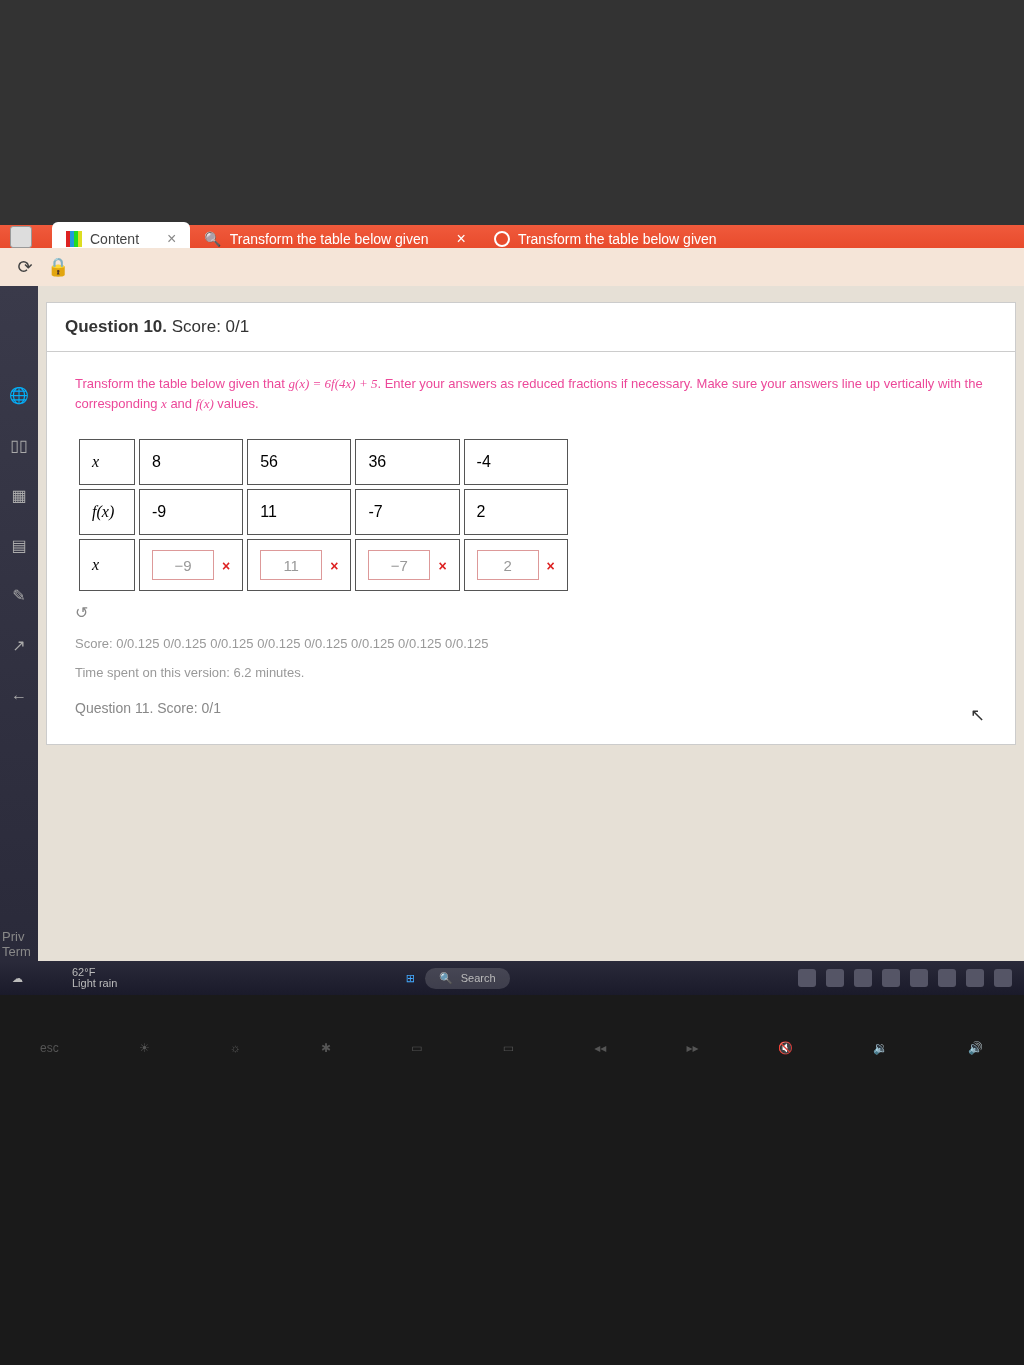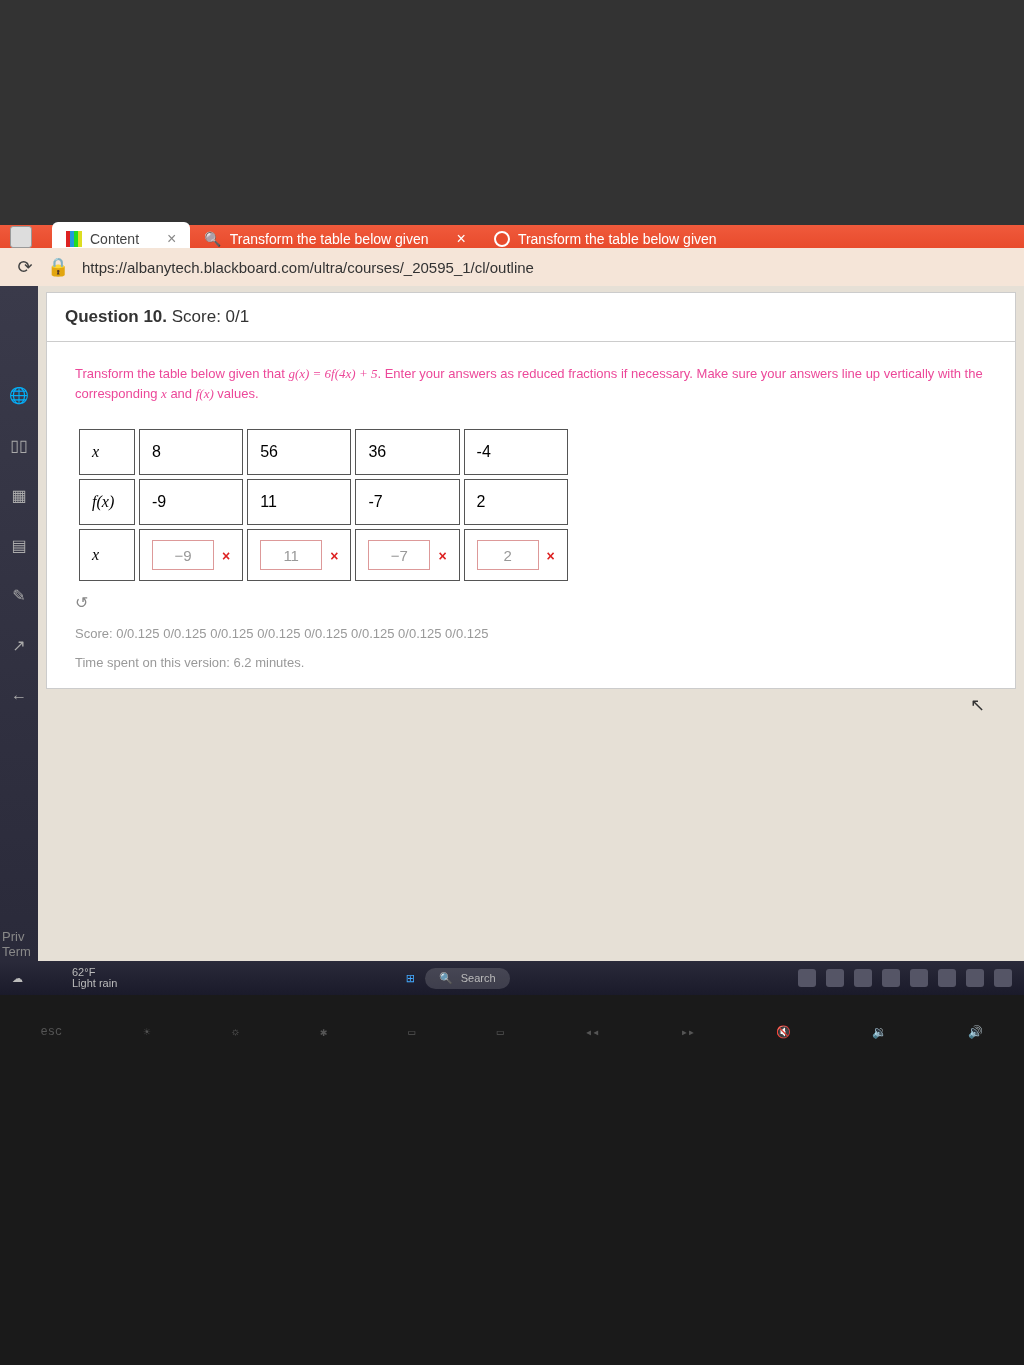--- a/index.html
+++ b/index.html
@@ -74,21 +74,21 @@
     padding-top:100px;
   }
   .rail-icon { width:20px; height:20px; color:#aaa; font-size:16px; text-align:center; }
   .main-content {
     flex:1;
     padding: 0 8px;
   }
   .question-card {
     background:#fff;
     border:1px solid #ccc;
-    margin-top:6px;
+    margin-top:16px;
   }
   .question-header {
     padding: 14px 18px;
     border-bottom:1px solid #ccc;
     font-size:17px;
     color:#333;
   }
   .question-header b { font-weight:600; }
   .question-body {
     padding: 22px 28px 18px;
@@ -175,24 +175,23 @@
     font-size:13px;
     color:#888;
   }
   .kbd-row {
     position:absolute;
     left:0; right:0;
     bottom:310px;
     height:30px;
     display:flex;
     justify-content:space-around;
-    align-items:flex-start;
+    align-items:flex-end;
     color:#555;
     font-size:12px;
-    font-family:Liberation Mono, monospace;
   }
 </style>
 </head>
 <body>
 
 <div class="bg-dark-top"></div>
 <div class="bg-dark-bottom"></div>
 
 <div class="laptop-area">
 <div class="browser-window">
@@ -211,21 +210,20 @@
     </div>
     <div class="tab inactive">
       <span class="tab-icon filo"></span>
       <span>Transform the table below given</span>
     </div>
   </div>
 
   <div class="address-bar-row">
     <div class="nav-icon">⟳</div>
     <div class="nav-icon">🔒</div>
-    <div class="url-text">https://albanytech.blackboard.com/ultra/courses/_20595_1/cl/outline</div>
   </div>
 
   <div class="content-area">
     <div class="left-rail">
       <div class="rail-icon">🌐</div>
       <div class="rail-icon">▯▯</div>
       <div class="rail-icon">▦</div>
       <div class="rail-icon">▤</div>
       <div class="rail-icon">✎</div>
       <div class="rail-icon">↗</div>
@@ -271,20 +269,21 @@
               <td><span class="answer-box">2</span><span class="wrong-x">×</span></td>
             </tr>
           </tbody>
               </table>
 
           <div class="replay-icon">↺</div>
 
           <div class="meta-text">Score: 0/0.125 0/0.125 0/0.125 0/0.125 0/0.125 0/0.125 0/0.125 0/0.125</div>
           <div class="meta-text">Time spent on this version: 6.2 minutes.</div>
 
+          <div class="next-q">Question 11. Score: 0/1</div>
         </div>
       </div>
     </div>
   </div>
 
   <div class="taskbar">
     <span>☁</span>
     <div class="weather">
       <span>62°F</span>
       <span>Light rain</span>

